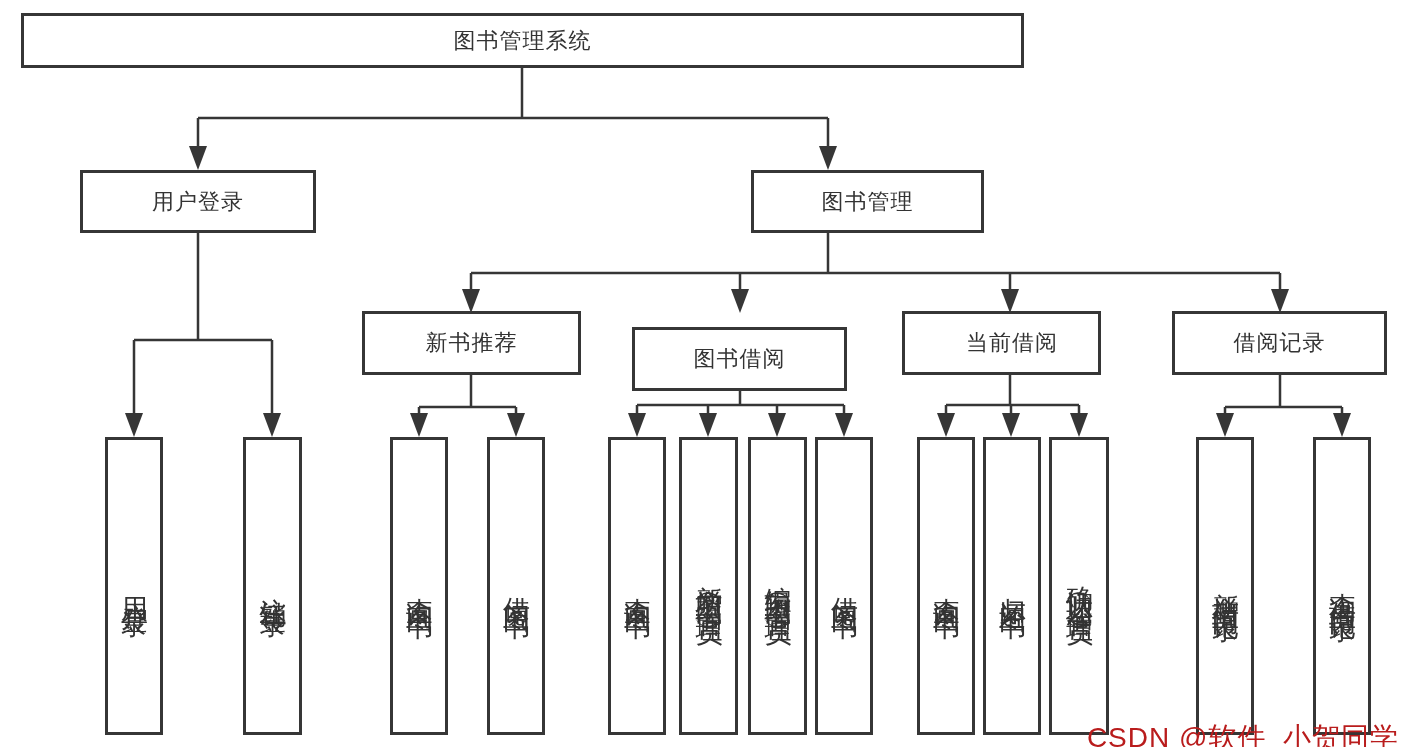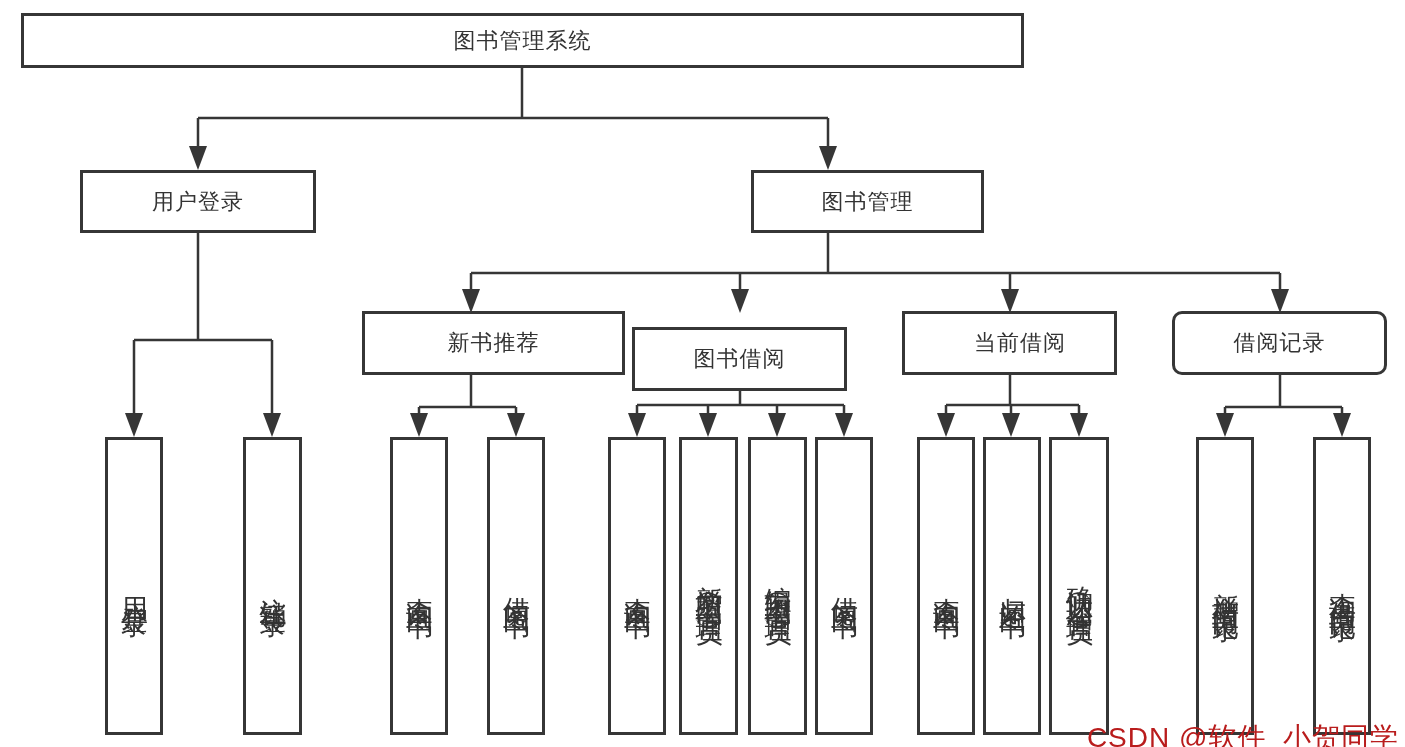--- a/index.html
+++ b/index.html
@@ -21,24 +21,24 @@
   .vtext{
     writing-mode:vertical-rl;text-orientation:mixed;
     font-size:27px;letter-spacing:5px;line-height:1;color:#333333;
   }
   
   .n-root{left:21px;top:13px;width:1003px;height:55px;}
   
   .n-login{left:80px;top:170px;width:236px;height:63px;}
   .n-mgmt{left:711px;top:170px;width:233px;height:63px;margin-left:40px;}
   
-  .n-newbooks{left:362px;top:311px;width:263px;height:64px;}
+  .n-newbooks{left:362px;top:311px;width:219px;height:64px;}
   .n-bookborrow{left:632px;top:311px;width:215px;height:64px;margin-top:16px;}
-  .n-currentborrow{left:902px;top:311px;width:215px;height:64px;padding-left:21px;}
-  .n-borrowrecords{left:1172px;top:311px;width:215px;height:64px;border-radius:10px;}
+  .n-currentborrow{left:902px;top:311px;width:199px;height:64px;padding-left:21px;}
+  .n-borrowrecords{left:1172px;top:311px;width:215px;height:64px;}
   
   .leaf{top:437px;height:298px;}
   .l-login-user{left:105px;width:58px;}
   .l-login-logout{left:243px;width:59px;}
   .l-nb-query{left:390px;width:58px;}
   .l-nb-borrow{left:487px;width:58px;}
   .l-bb-query{left:608px;width:58px;}
   .l-bb-add{left:679px;width:59px;}
   .l-bb-edit{left:748px;width:59px;}
   .l-bb-borrow{left:815px;width:58px;}

